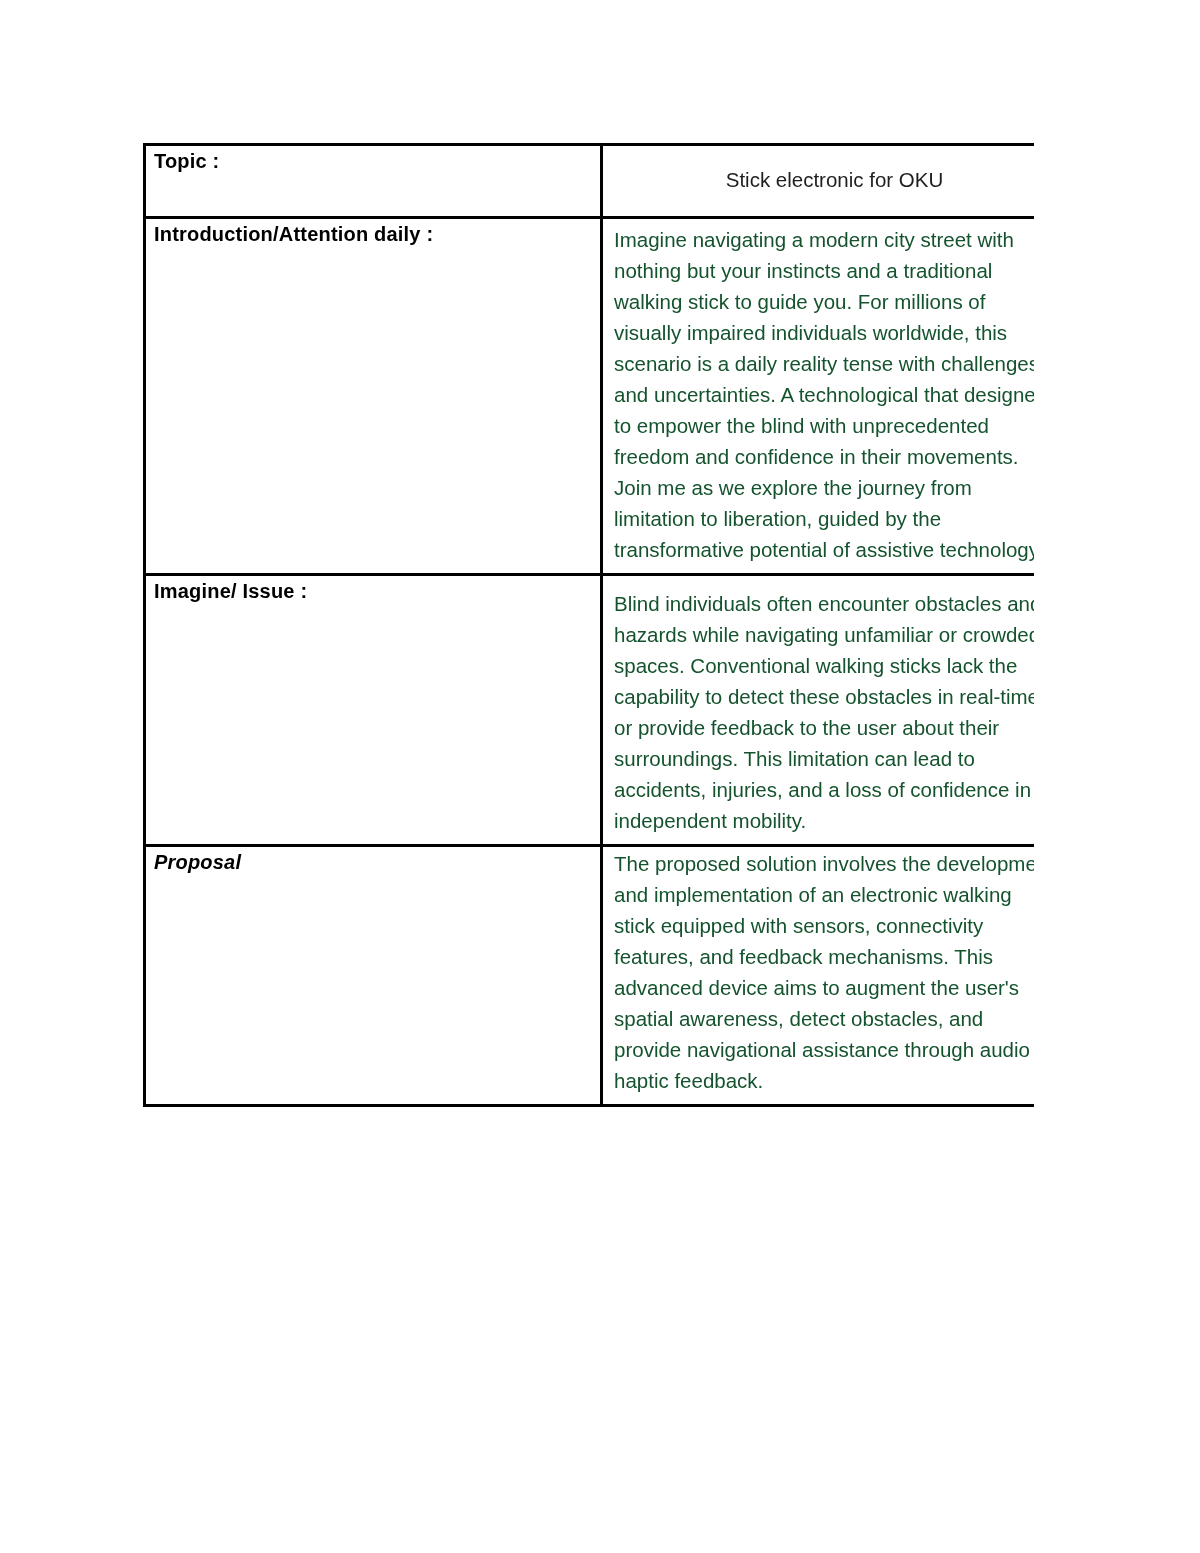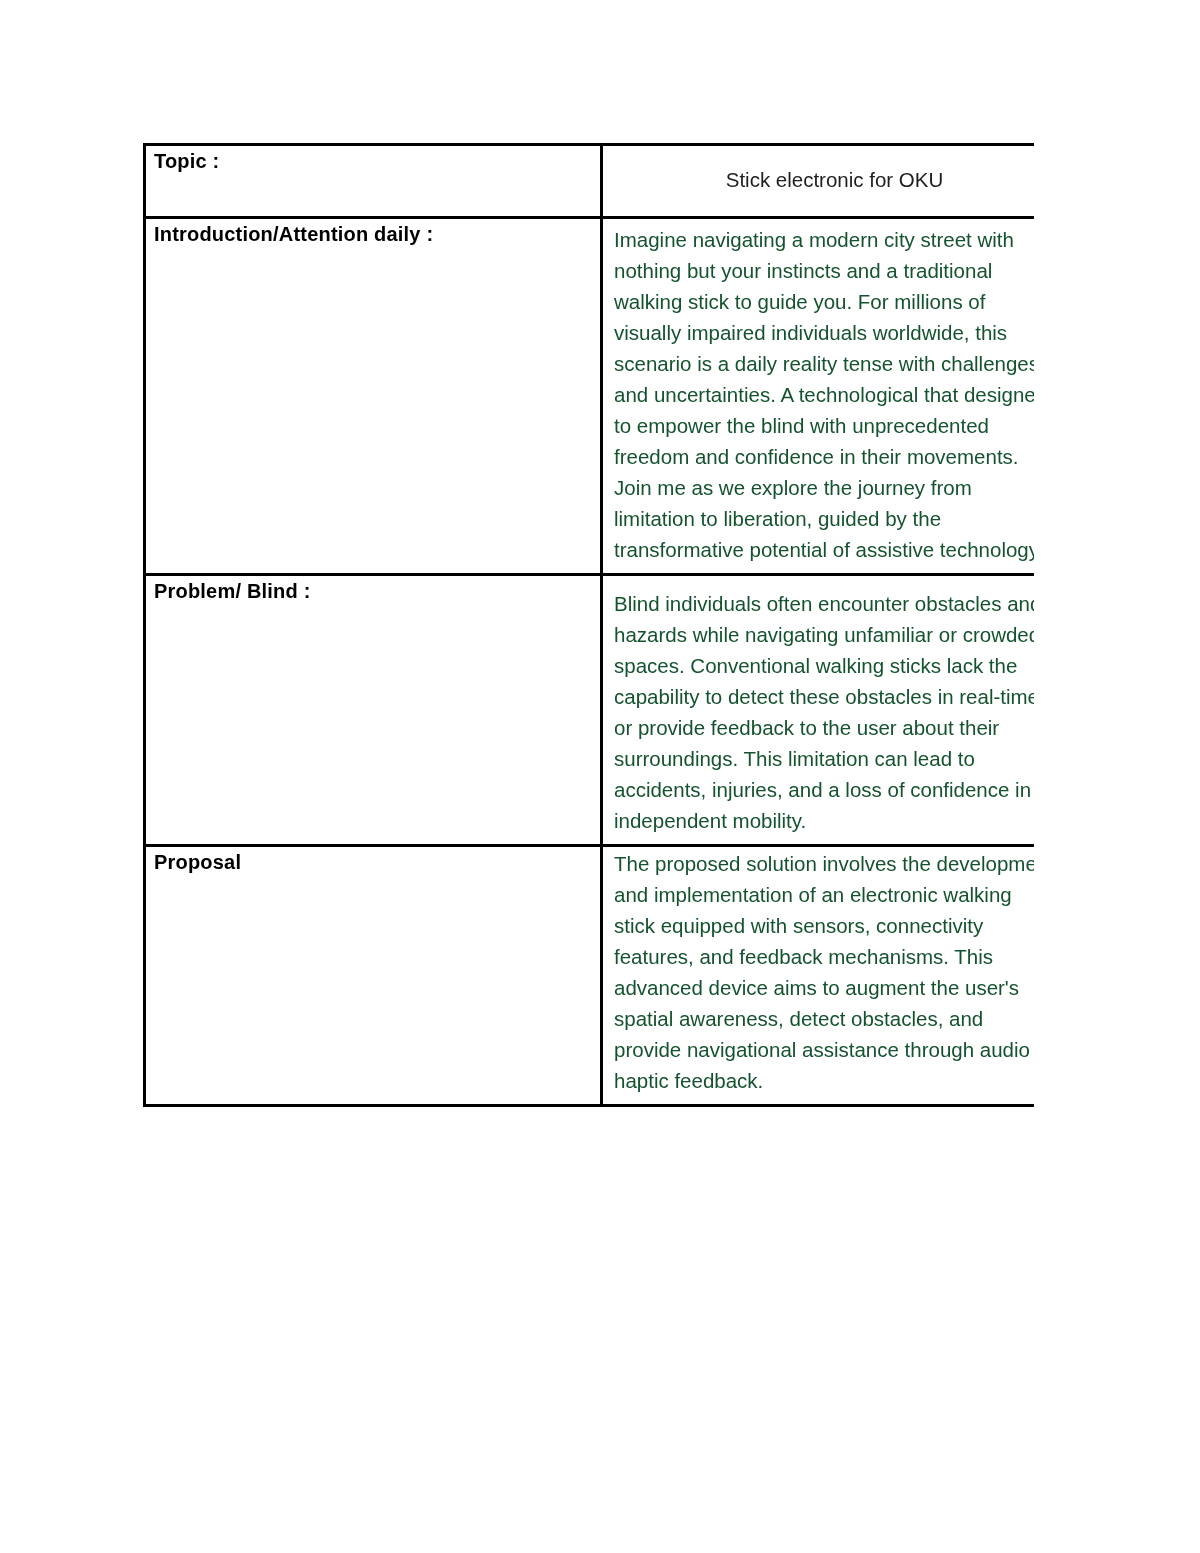--- a/index.html
+++ b/index.html
@@ -48,20 +48,21 @@
     color: #1f1f1f;
     padding-top: 18px;
   }
   tr.row-topic td {
     height: 44px;
   }
   tr.row-intro td.value-cell    { padding-top: 5px; }
   tr.row-problem td.value-cell  { padding-top: 12px; }
   tr.row-proposal td.value-cell { padding-top: 1px; }
   td.label-italic {
+    font-style: italic;
     margin-left: 29px;
   }
 </style>
 </head>
 <body>
 
 <div class="page">
 
   <table class="doc-table">
     <colgroup>
@@ -71,21 +72,21 @@
     <tbody>
       <tr class="row-topic">
         <td class="label-cell">Topic :</td>
         <td class="value-cell">Stick electronic for OKU</td>
       </tr>
       <tr class="row-intro">
         <td class="label-cell">Introduction/Attention daily :</td>
         <td class="value-cell">Imagine navigating a modern city street with nothing but your instincts and a traditional walking stick to guide you. For millions of visually impaired individuals worldwide, this scenario is a daily reality tense with challenges and uncertainties. A technological that designed to empower the blind with unprecedented freedom and confidence in their movements. Join me as we explore the journey from limitation to liberation, guided by the transformative potential of assistive technology.</td>
       </tr>
       <tr class="row-problem">
-        <td class="label-cell">Problem/ Blind :</td>
+        <td class="label-cell">Imagine/ Issue :</td>
         <td class="value-cell">Blind individuals often encounter obstacles and hazards while navigating unfamiliar or crowded spaces. Conventional walking sticks lack the capability to detect these obstacles in real-time or provide feedback to the user about their surroundings. This limitation can lead to accidents, injuries, and a loss of confidence in independent mobility.</td>
       </tr>
       <tr class="row-proposal">
         <td class="label-cell label-italic">Proposal</td>
         <td class="value-cell">The proposed solution involves the development and implementation of an electronic walking stick equipped with sensors, connectivity features, and feedback mechanisms. This advanced device aims to augment the user's spatial awareness, detect obstacles, and provide navigational assistance through audio or haptic feedback.</td>
       </tr>
     </tbody>
   </table>
 
 </div>

